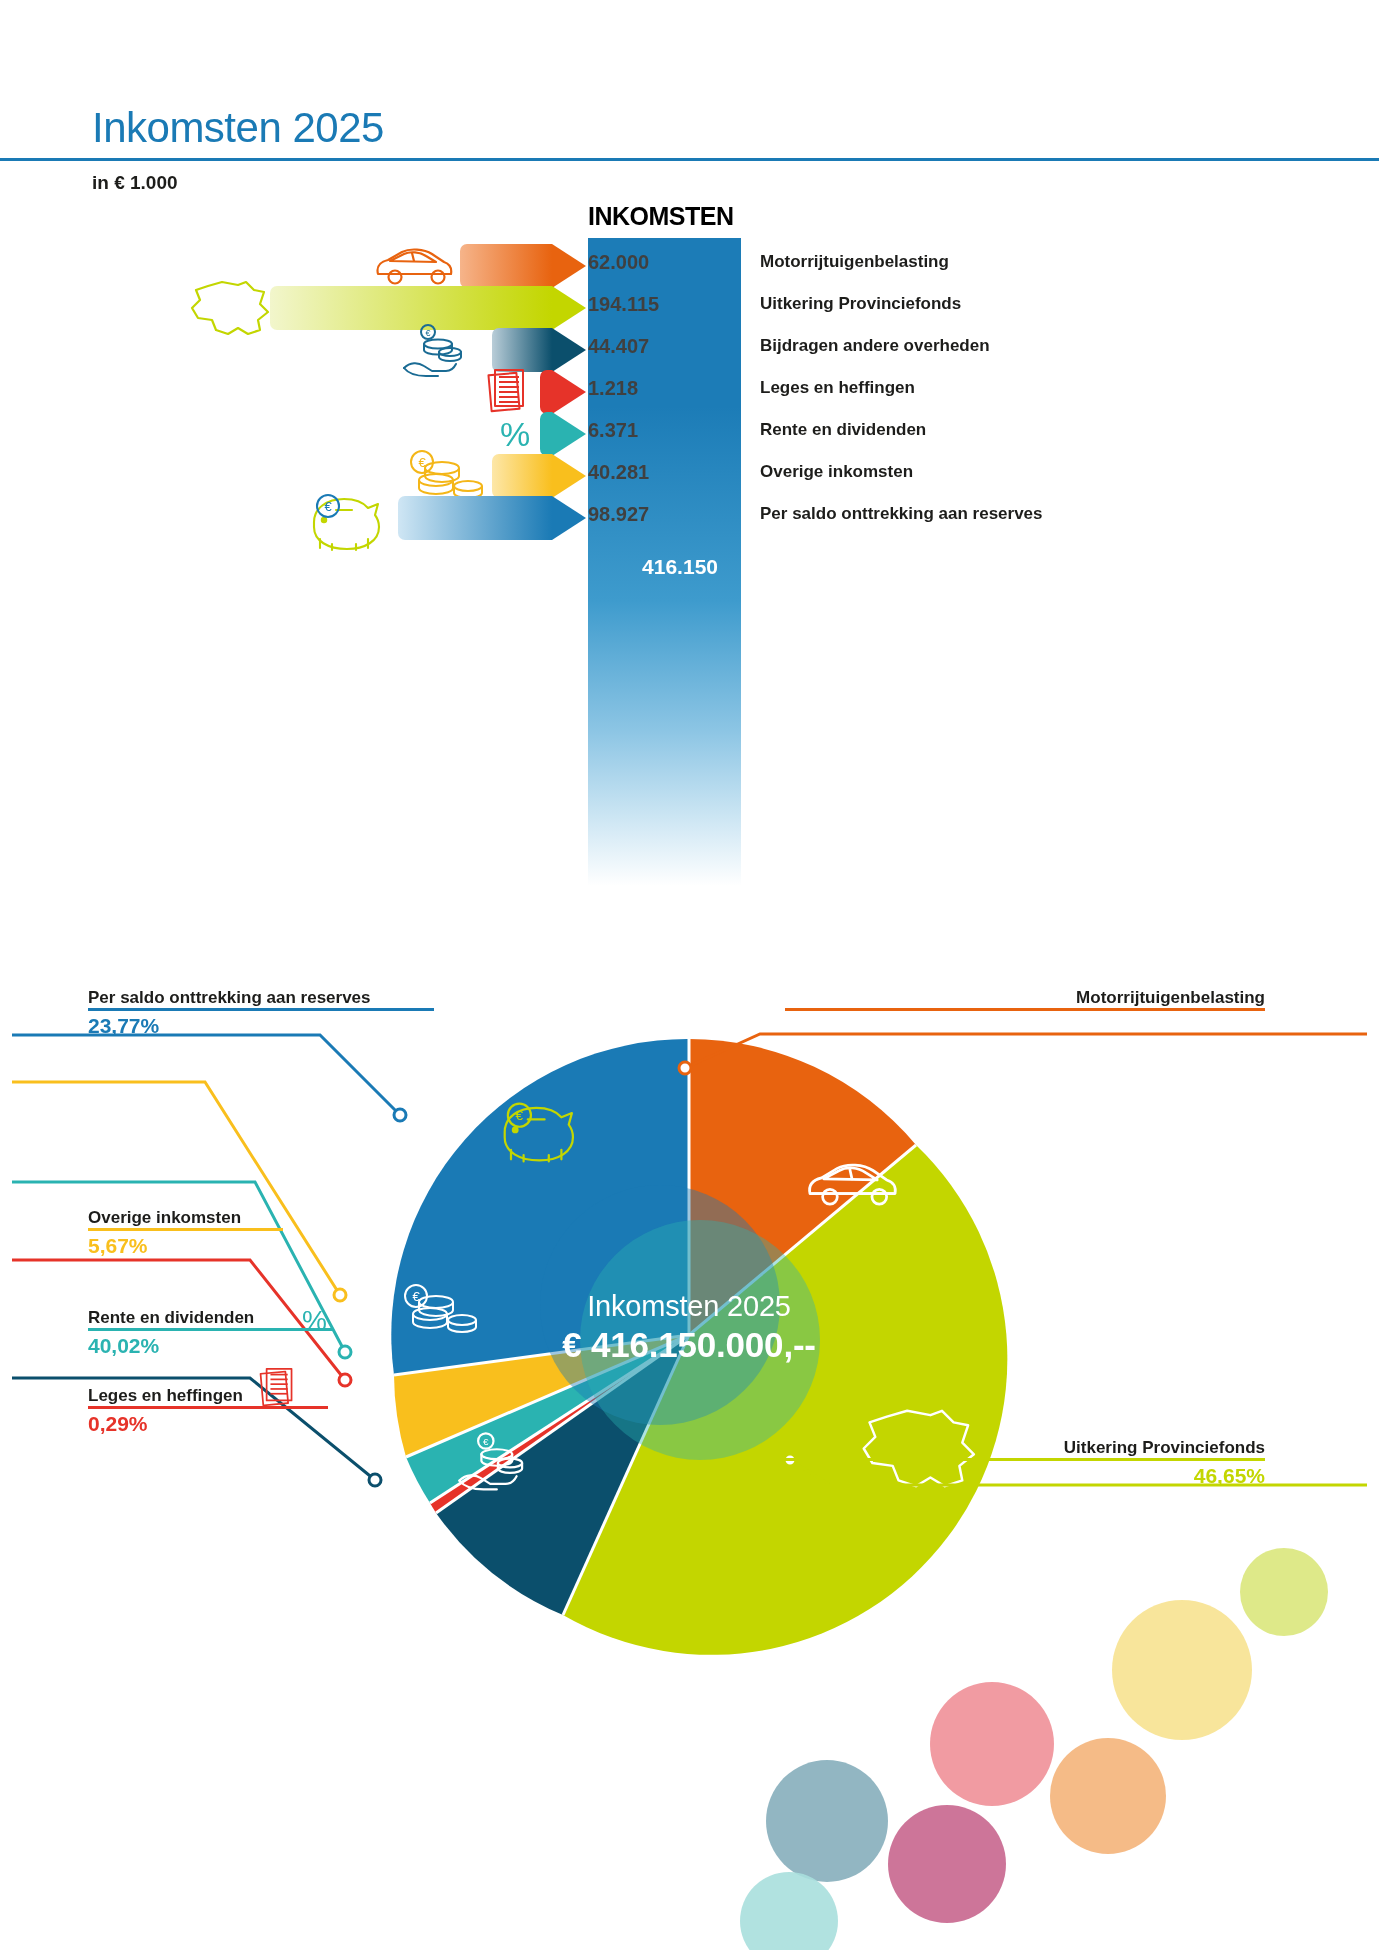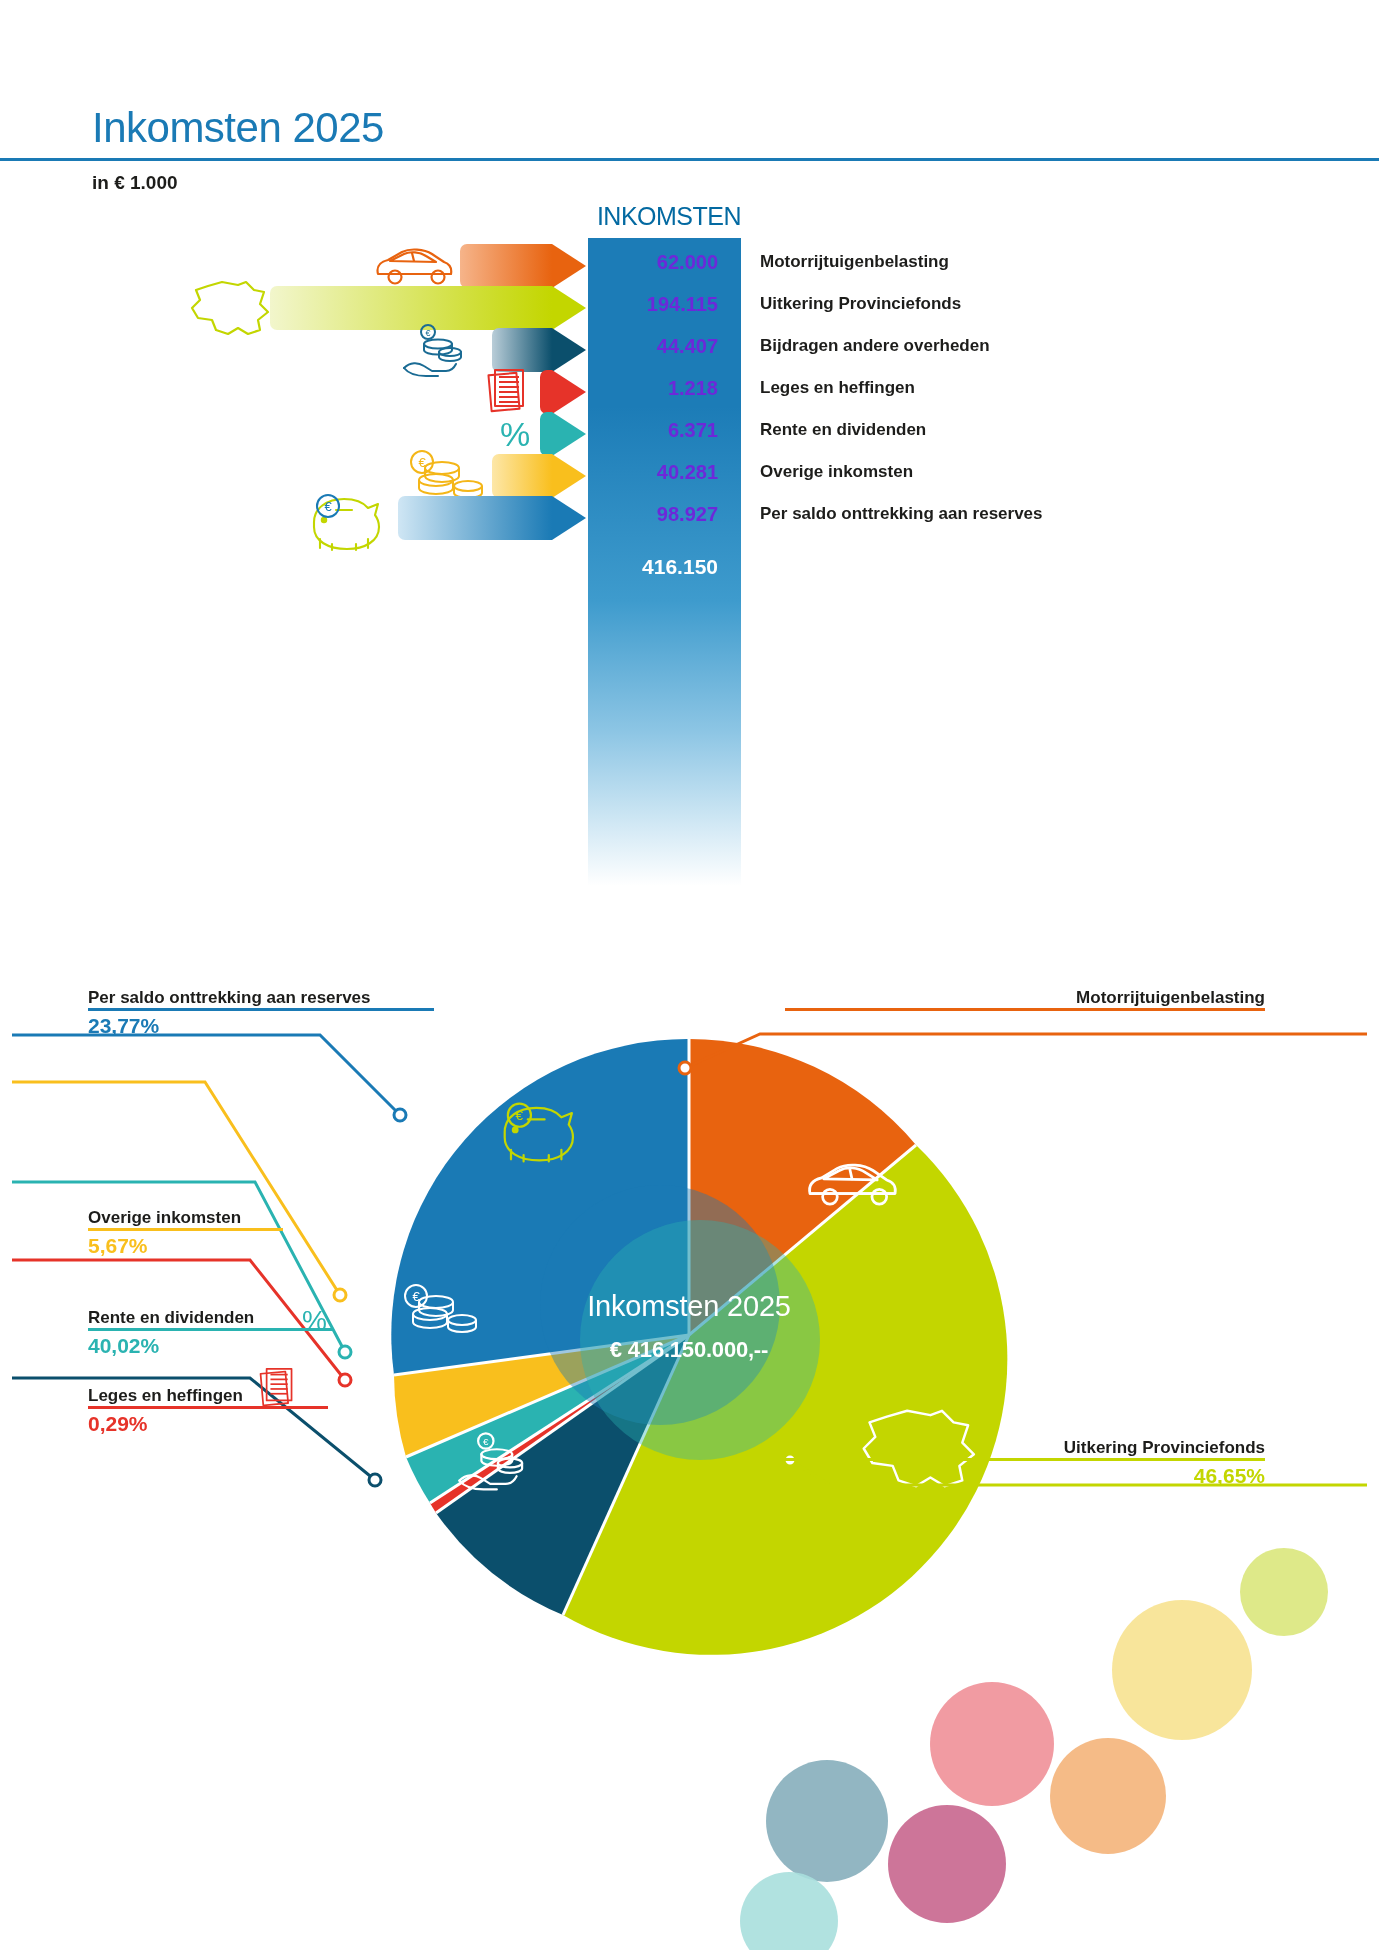--- a/index.html
+++ b/index.html
@@ -29,22 +29,22 @@
   
   .funnel { position: absolute; left: 0; top: 200px; width: 1379px; height: 540px; }
 
   .col-blue {
     position: absolute; left: 588px; top: 38px; width: 153px; height: 648px;
     background: linear-gradient(to bottom,
        #1c7cb7 0%, #1c7cb7 26%, #3e9bcd 56%, #8cc5e4 76%, #cfe7f4 90%, #ffffff 100%);
   }
   .col-title {
     position: absolute; left: 588px; top: 2px; width: 153px;
-    font-size: 25px; font-weight: normal; color: #0369a1;
-    text-align: right; letter-spacing: -0.5px;
+    font-size: 25px; font-weight: bold; color: #000000;
+    text-align: left; letter-spacing: -0.5px;
   }
 
   .row { position: absolute; left: 0; width: 1379px; height: 52px; }
 
   
   .bar {
     position: absolute; height: 44px; top: 4px;
     border-radius: 7px 0 0 7px;
   }
   .head {
@@ -52,21 +52,21 @@
   }
   .head::after {
     content: ""; position: absolute; left: 0; top: 0;
     width: 0; height: 0;
     border-top: 22px solid transparent;
     border-bottom: 22px solid transparent;
   }
 
   .val {
     position: absolute; left: 588px; width: 130px;
-    text-align: right; font-size: 20px; font-weight: bold; color: #6d28d9;
+    font-size: 20px; font-weight: bold; color: #404040;
     top: 11px;
   }
   .lbl {
     position: absolute; left: 760px; top: 12px;
     font-size: 17px; font-weight: bold; color: #1d1d1b; white-space: nowrap;
   }
   .total-val {
     position: absolute; left: 588px; width: 130px; text-align: right;
     font-size: 21px; font-weight: bold; color: #ffffff;
   }
@@ -83,21 +83,21 @@
     line-height: 1.18;
   }
   .callout .c-rule { height: 3px; width: 100%; }
   .callout .c-pct { font-size: 21px; font-weight: bold; margin-top: 3px; }
   .callout.right .c-label, .callout.right .c-pct { text-align: right; }
 
   .center-txt {
     position: absolute; width: 420px; text-align: center; color: #fff;
   }
   .center-txt .l1 { font-size: 29px; font-weight: 400; letter-spacing: -0.2px; }
-  .center-txt .l2 { font-size: 22px; font-weight: bold; margin-top: 14px; letter-spacing: -0.2px; }
+  .center-txt .l2 { font-size: 35px; font-weight: bold; margin-top: 2px; letter-spacing: -0.2px; }
 
   
   .blobs { position: absolute; left: 740px; top: 1600px; width: 639px; height: 350px; }
   .blob { position: absolute; border-radius: 50%; }
 </style>
 </head>
 <body>
 
 <div id="page">
 

